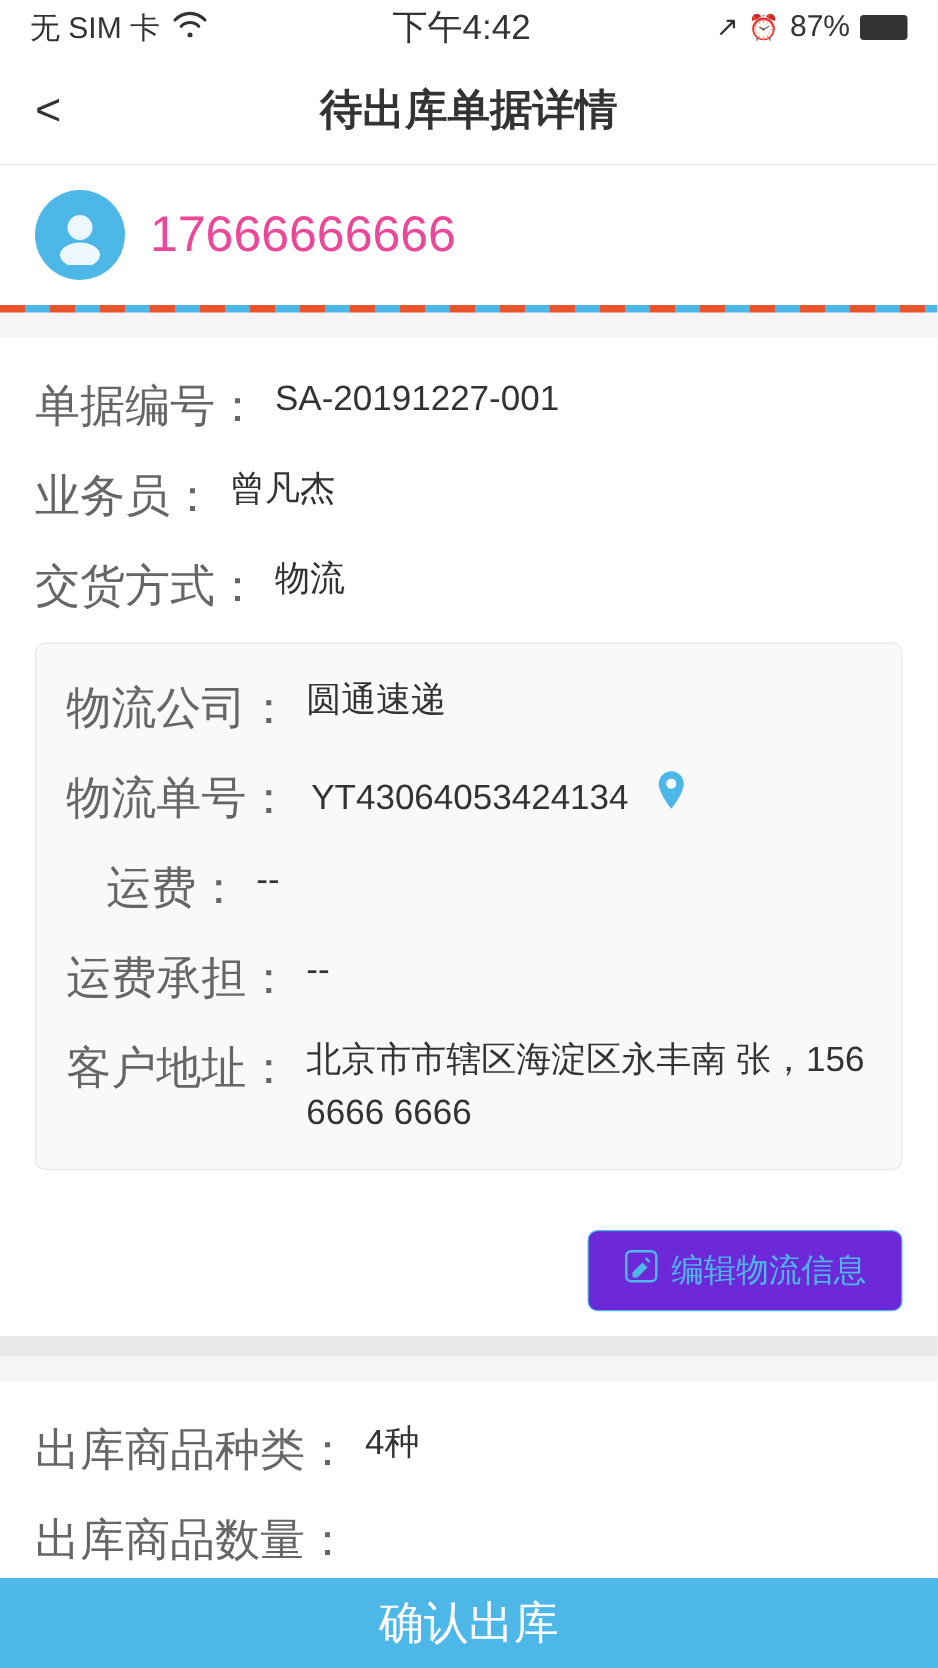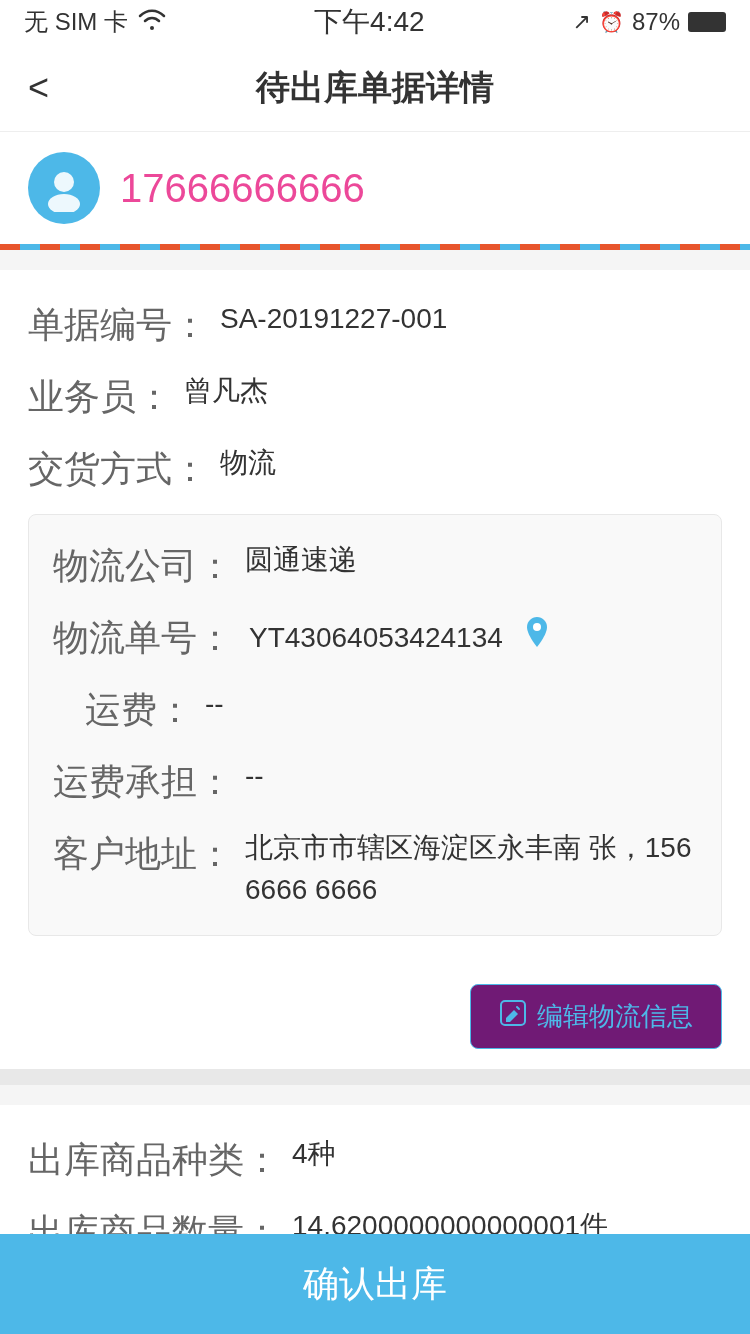--- a/index.html
+++ b/index.html
@@ -143,21 +143,21 @@
     
     .edit-button {
       display: flex;
       justify-content: flex-end;
       padding: 20px 28px;
       background: #fff;
     }
     .btn-outline {
       border: 1px solid #4db8e8;
       color: #4db8e8;
-      background: #701a75;
+      background: #6d28d9;
       padding: 14px 28px;
       border-radius: 8px;
       font-size: 26px;
       display: flex;
       align-items: center;
       gap: 10px;
       cursor: pointer;
     }
 
     
@@ -181,21 +181,21 @@
       flex: 1;
       min-height: 200px;
     }
 
     
     .confirm-bar {
       position: fixed;
       bottom: 0;
       left: 0;
       width: 750px;
-      height: 100px;
+      height: 72px;
       background: #4db8e8;
       display: flex;
       align-items: center;
       justify-content: center;
       cursor: pointer;
     }
     .confirm-text {
       font-size: 36px;
       color: #fff;
       font-weight: 500;
@@ -300,21 +300,20 @@
 
 <div style="height:16px;background:#e8e8e8;"></div>
 
 <div class="stats-section">
   <div class="info-row">
     <span class="info-label">出库商品种类：</span>
     <span class="info-value">4种</span>
   </div>
   <div class="info-row">
     <span class="info-label">出库商品数量：</span>
-    <span class="info-value">14.6200000000000001件</span>
   </div>
 </div>
 
 <div class="view-detail-area">
   <button class="btn-outline">
     <span>
       <svg width="28" height="28" viewBox="0 0 28 28" fill="none">
         <rect x="4" y="2" width="20" height="24" rx="2" stroke="#4db8e8" stroke-width="2"></rect>
         <line x1="8" y1="9" x2="20" y2="9" stroke="#4db8e8" stroke-width="2"></line>
         <line x1="8" y1="14" x2="20" y2="14" stroke="#4db8e8" stroke-width="2"></line>

